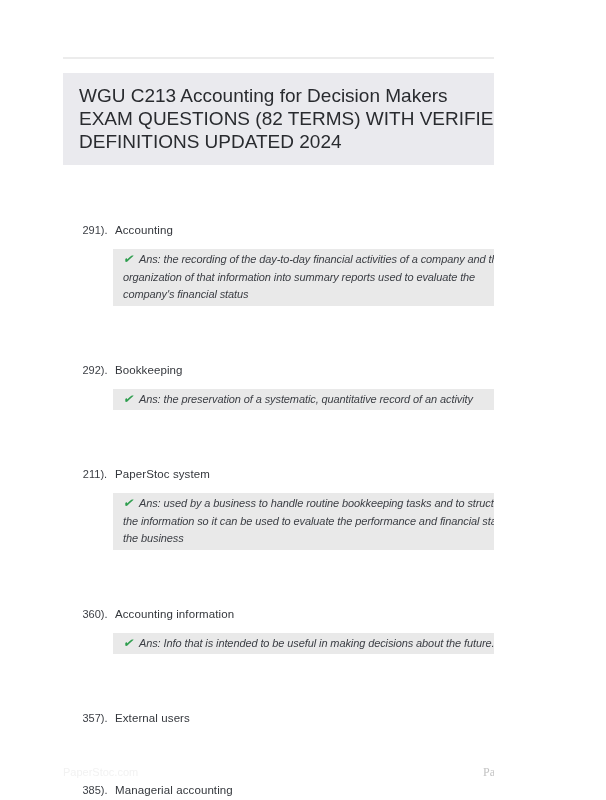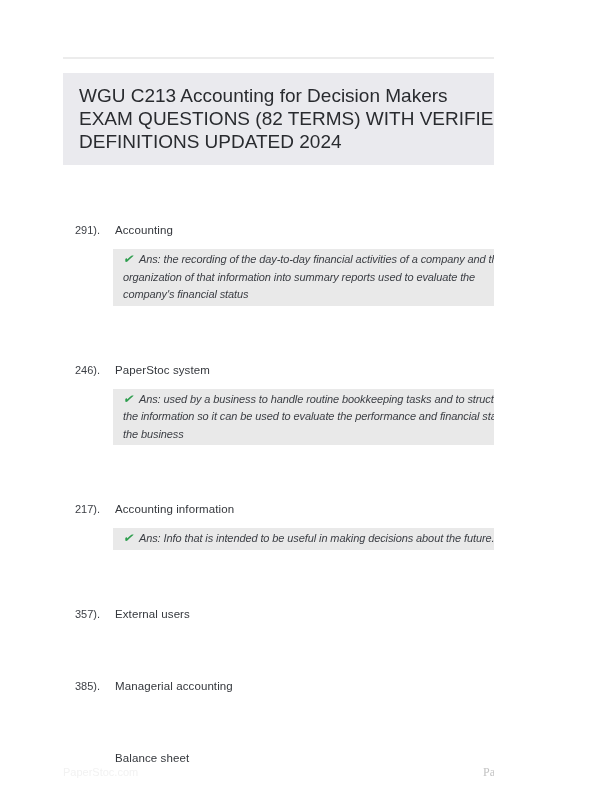--- a/index.html
+++ b/index.html
@@ -55,20 +55,21 @@
     line-height: 15px;
     color: #34373c;
   }
 
   .num {
     display: inline-block;
     width: 40px;
     flex: 0 0 40px;
     font-size: 11px;
     color: #3b3e44;
+    text-align: center;
   }
 
   .term { letter-spacing: 0.1px; margin-top: 37px; }
 
   .answer {
     margin-left: 50px;
     margin-top: 11px;
     width: 423px;
     background: #e9e9e9;
     padding: 2px 10px;
@@ -122,34 +123,43 @@
     <div class="item">
       <div class="item-head">
         <span class="num">291).</span>
         <span class="term">Accounting</span>
       </div>
       <div class="answer">
         <span class="check">✔</span><span>Ans: the recording of the day-to-day financial activities of a company and the organization of that information into summary reports used to evaluate the company's financial status</span>
       </div>
     </div>
 
+    <div class="item">
+      <div class="item-head">
+        <span class="num">292).</span>
+        <span class="term">Bookkeeping</span>
+      </div>
+      <div class="answer">
+        <span class="check">✔</span><span>Ans: the preservation of a systematic, quantitative record of an activity</span>
+      </div>
+    </div>
 
     <div class="item">
       <div class="item-head">
-        <span class="num">246).</span>
+        <span class="num">211).</span>
         <span class="term">PaperStoc system</span>
       </div>
       <div class="answer">
         <span class="check">✔</span><span>Ans: used by a business to handle routine bookkeeping tasks and to structure the information so it can be used to evaluate the performance and financial status of the business</span>
       </div>
     </div>
 
     <div class="item">
       <div class="item-head">
-        <span class="num">217).</span>
+        <span class="num">360).</span>
         <span class="term">Accounting information</span>
       </div>
       <div class="answer">
         <span class="check">✔</span><span>Ans: Info that is intended to be useful in making decisions about the future.</span>
       </div>
     </div>
 
 
     <div class="item">
       <div class="item-head">

